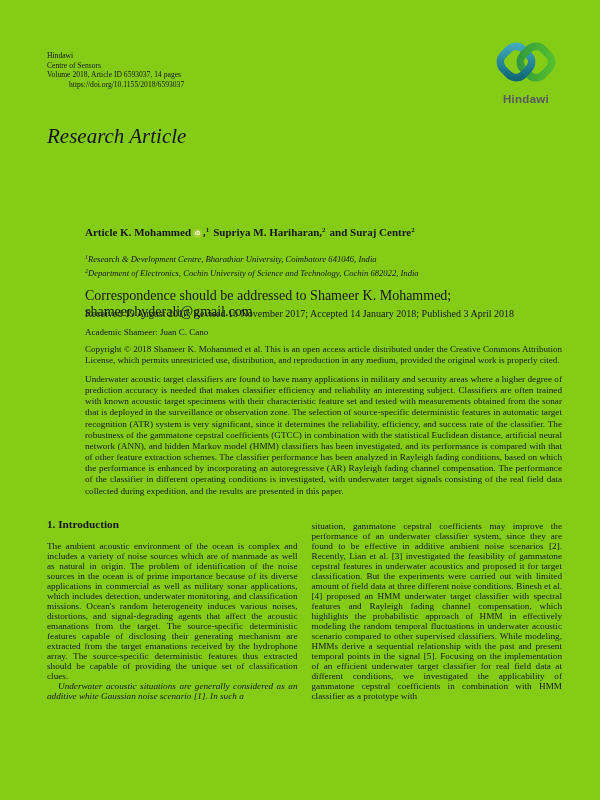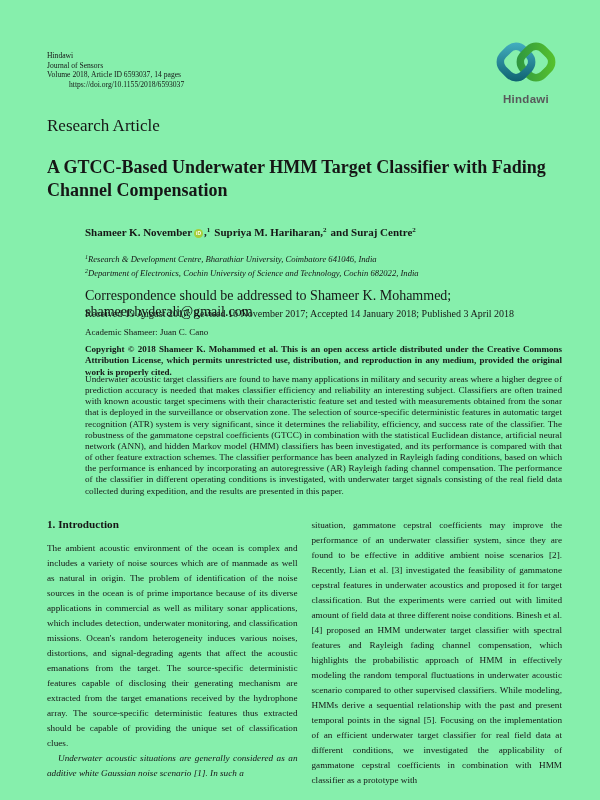--- a/index.html
+++ b/index.html
@@ -1,65 +1,65 @@
 <!DOCTYPE html>
 <html><head>
 <meta charset="utf-8">
 <style>
   html,body{margin:0;padding:0;background:#e8e8e8;}
   .page{
     position:relative;
     width:600px;height:800px;
-    background:#86efac;
+    background:#84cc16;
     margin:0 auto;
     font-family:"Liberation Serif","DejaVu Serif",serif;
     color:#161616;
     overflow:hidden;
   }
   
   .masthead-lines{position:absolute;left:47px;top:51px;font-size:7.6px;line-height:9.7px;}
   .masthead-lines .doi{color:#161616;text-decoration:none;display:block;padding-left:22px;}
   .logo{position:absolute;left:488px;top:38px;width:76px;text-align:center;}
   .logo-word{font-family:"Liberation Sans","DejaVu Sans",sans-serif;font-size:11.5px;font-weight:600;color:#58595B;letter-spacing:.3px;margin-top:1px;}
   
-  .article-kind{position:absolute;left:47px;top:116px;font-size:17px;}
+  .article-kind{position:absolute;left:47px;top:124px;font-size:21px;font-style:italic;}
   .article-title{position:absolute;left:47px;top:156px;width:514px;font-size:18px;font-weight:bold;line-height:22.5px;}
   
   .authors{position:absolute;left:85px;top:226px;font-size:11px;font-weight:bold;}
   .authors sup{font-size:7px;vertical-align:4px;}
   .orcid{display:inline-block;width:9px;height:9px;border-radius:50%;background:#A6CE39;color:#fff;
          font-family:"Liberation Sans",sans-serif;font-size:5px;font-weight:bold;line-height:9px;
          text-align:center;vertical-align:1px;margin:0 1px 0 2px;}
   .author-gap{display:inline-block;width:4px;}
   
   .affils{position:absolute;left:85px;top:251px;font-size:8.6px;font-style:italic;line-height:12.4px;}
   .affils sup{font-size:6px;font-style:italic;vertical-align:3px;}
   
   .correspondence{position:absolute;left:85px;top:288px;font-size:14px;}
   .correspondence a{color:#161616;text-decoration:none;}
   .history{position:absolute;left:85px;top:308px;font-size:10px;}
   .editor{position:absolute;left:85px;top:327px;font-size:9px;}
-  .copyright{position:absolute;left:85px;top:344px;width:477px;font-size:9px;line-height:11.4px;text-align:justify;font-weight:bold;}
+  .copyright{position:absolute;left:85px;top:344px;width:477px;font-size:9px;line-height:11.4px;text-align:justify;}
   
   .abstract{position:absolute;left:85px;top:374px;width:477px;font-size:9.2px;line-height:11.15px;text-align:justify;}
   
-  .columns{position:absolute;left:47px;top:518px;width:515px;display:flex;gap:14px;}
+  .columns{position:absolute;left:47px;top:518px;width:515px;display:flex;gap:14px;align-items:flex-end;}
   .col{flex:1 1 0;min-width:0;}
   .col h2{font-size:11.2px;font-weight:bold;margin:0 0 11px 0;}
-  .col p{margin:0;font-size:9.2px;line-height:15px;text-align:justify;}
+  .col p{margin:0;font-size:9.2px;line-height:10px;text-align:justify;}
   .col p.indent{text-indent:11px;font-style:italic;}
 </style>
 </head>
 <body>
 
 <div class="page">
 
   <div class="masthead-lines">
     <div>Hindawi</div>
-    <div>Journal of Sensors</div>
+    <div>Centre of Sensors</div>
     <div>Volume 2018, Article ID 6593037, 14 pages</div>
     <a class="doi" href="#">https://doi.org/10.1155/2018/6593037</a>
   </div>
 
   <div class="logo">
     <svg width="64" height="50" viewBox="0 0 64 50">
       <defs>
         <linearGradient id="tg" x1="0" y1="0" x2="1" y2="1">
           <stop offset="0" stop-color="#43AFC0"></stop>
             <stop offset="1" stop-color="#0E6170"></stop>
@@ -75,23 +75,22 @@
       <rect x="8" y="10" width="28" height="28" rx="10" fill="none" stroke="url(#tg)" stroke-width="7.5" transform="rotate(45 22 24)"></rect>
       <rect x="28" y="10" width="28" height="28" rx="10" fill="none" stroke="url(#gg)" stroke-width="7.5" transform="rotate(45 42 24)"></rect>
       <g clip-path="url(#clipBottom)">
         <rect x="8" y="10" width="28" height="28" rx="10" fill="none" stroke="url(#tg)" stroke-width="7.5" transform="rotate(45 22 24)"></rect>
       </g>
     </svg>
     <div class="logo-word">Hindawi</div>
   </div>
 
   <div class="article-kind">Research Article</div>
-  <h1 class="article-title" style="margin:0;">A GTCC-Based Underwater HMM Target Classifier with Fading Channel Compensation</h1>
 
-  <div class="authors"><span>Shameer K. November</span><span class="orcid">iD</span><span>,</span><sup>1</sup><span class="author-gap"></span><span>Supriya M. Hariharan,</span><sup>2</sup><span class="author-gap"></span><span>and Suraj Centre</span><sup>2</sup></div>
+  <div class="authors"><span>Article K. Mohammed</span><span class="orcid">iD</span><span>,</span><sup>1</sup><span class="author-gap"></span><span>Supriya M. Hariharan,</span><sup>2</sup><span class="author-gap"></span><span>and Suraj Centre</span><sup>2</sup></div>
 
   <div class="affils">
     <div><sup>1</sup><span>Research &amp; Development Centre, Bharathiar University, Coimbatore 641046, India</span></div>
     <div><sup>2</sup><span>Department of Electronics, Cochin University of Science and Technology, Cochin 682022, India</span></div>
   </div>
 
   <div class="correspondence"><span>Correspondence should be addressed to Shameer K. Mohammed; </span><a href="#">shameer.hyderali@gmail.com</a></div>
   <div class="history">Received 19 August 2017; Revised 16 November 2017; Accepted 14 January 2018; Published 3 April 2018</div>
   <div class="editor">Academic Shameer: Juan C. Cano</div>
   <div class="copyright">Copyright © 2018 Shameer K. Mohammed et al. This is an open access article distributed under the Creative Commons Attribution License, which permits unrestricted use, distribution, and reproduction in any medium, provided the original work is properly cited.</div>

